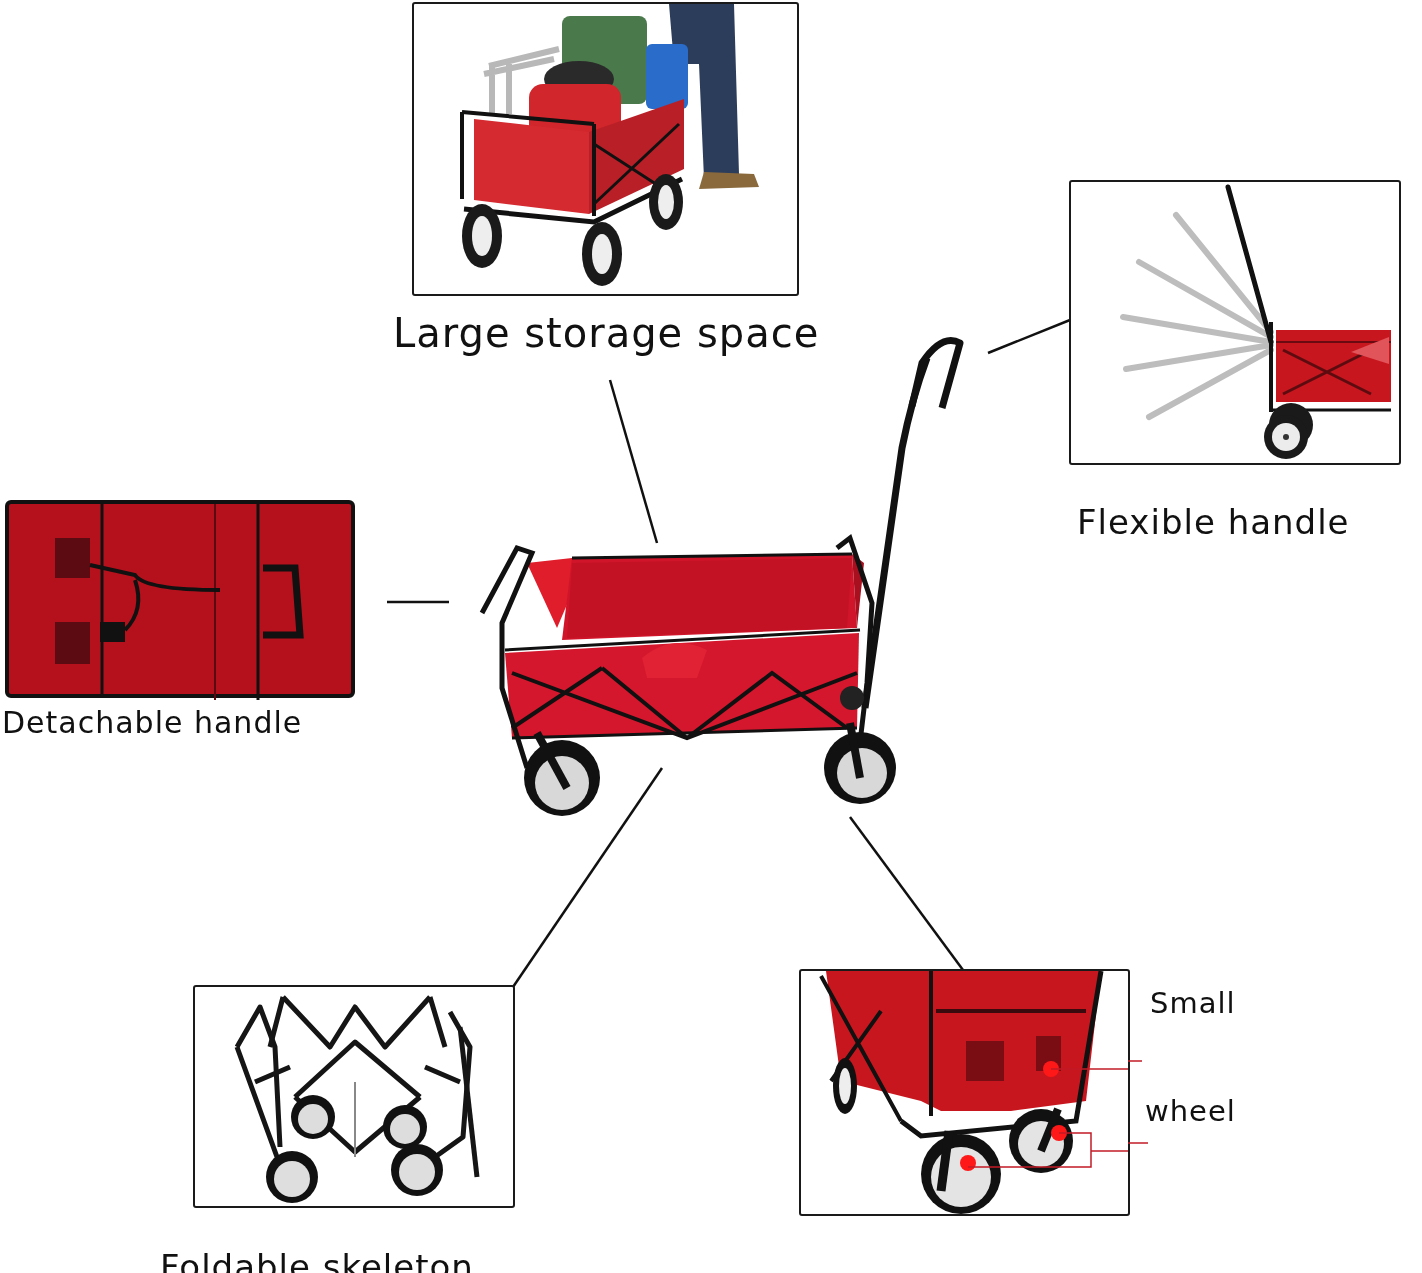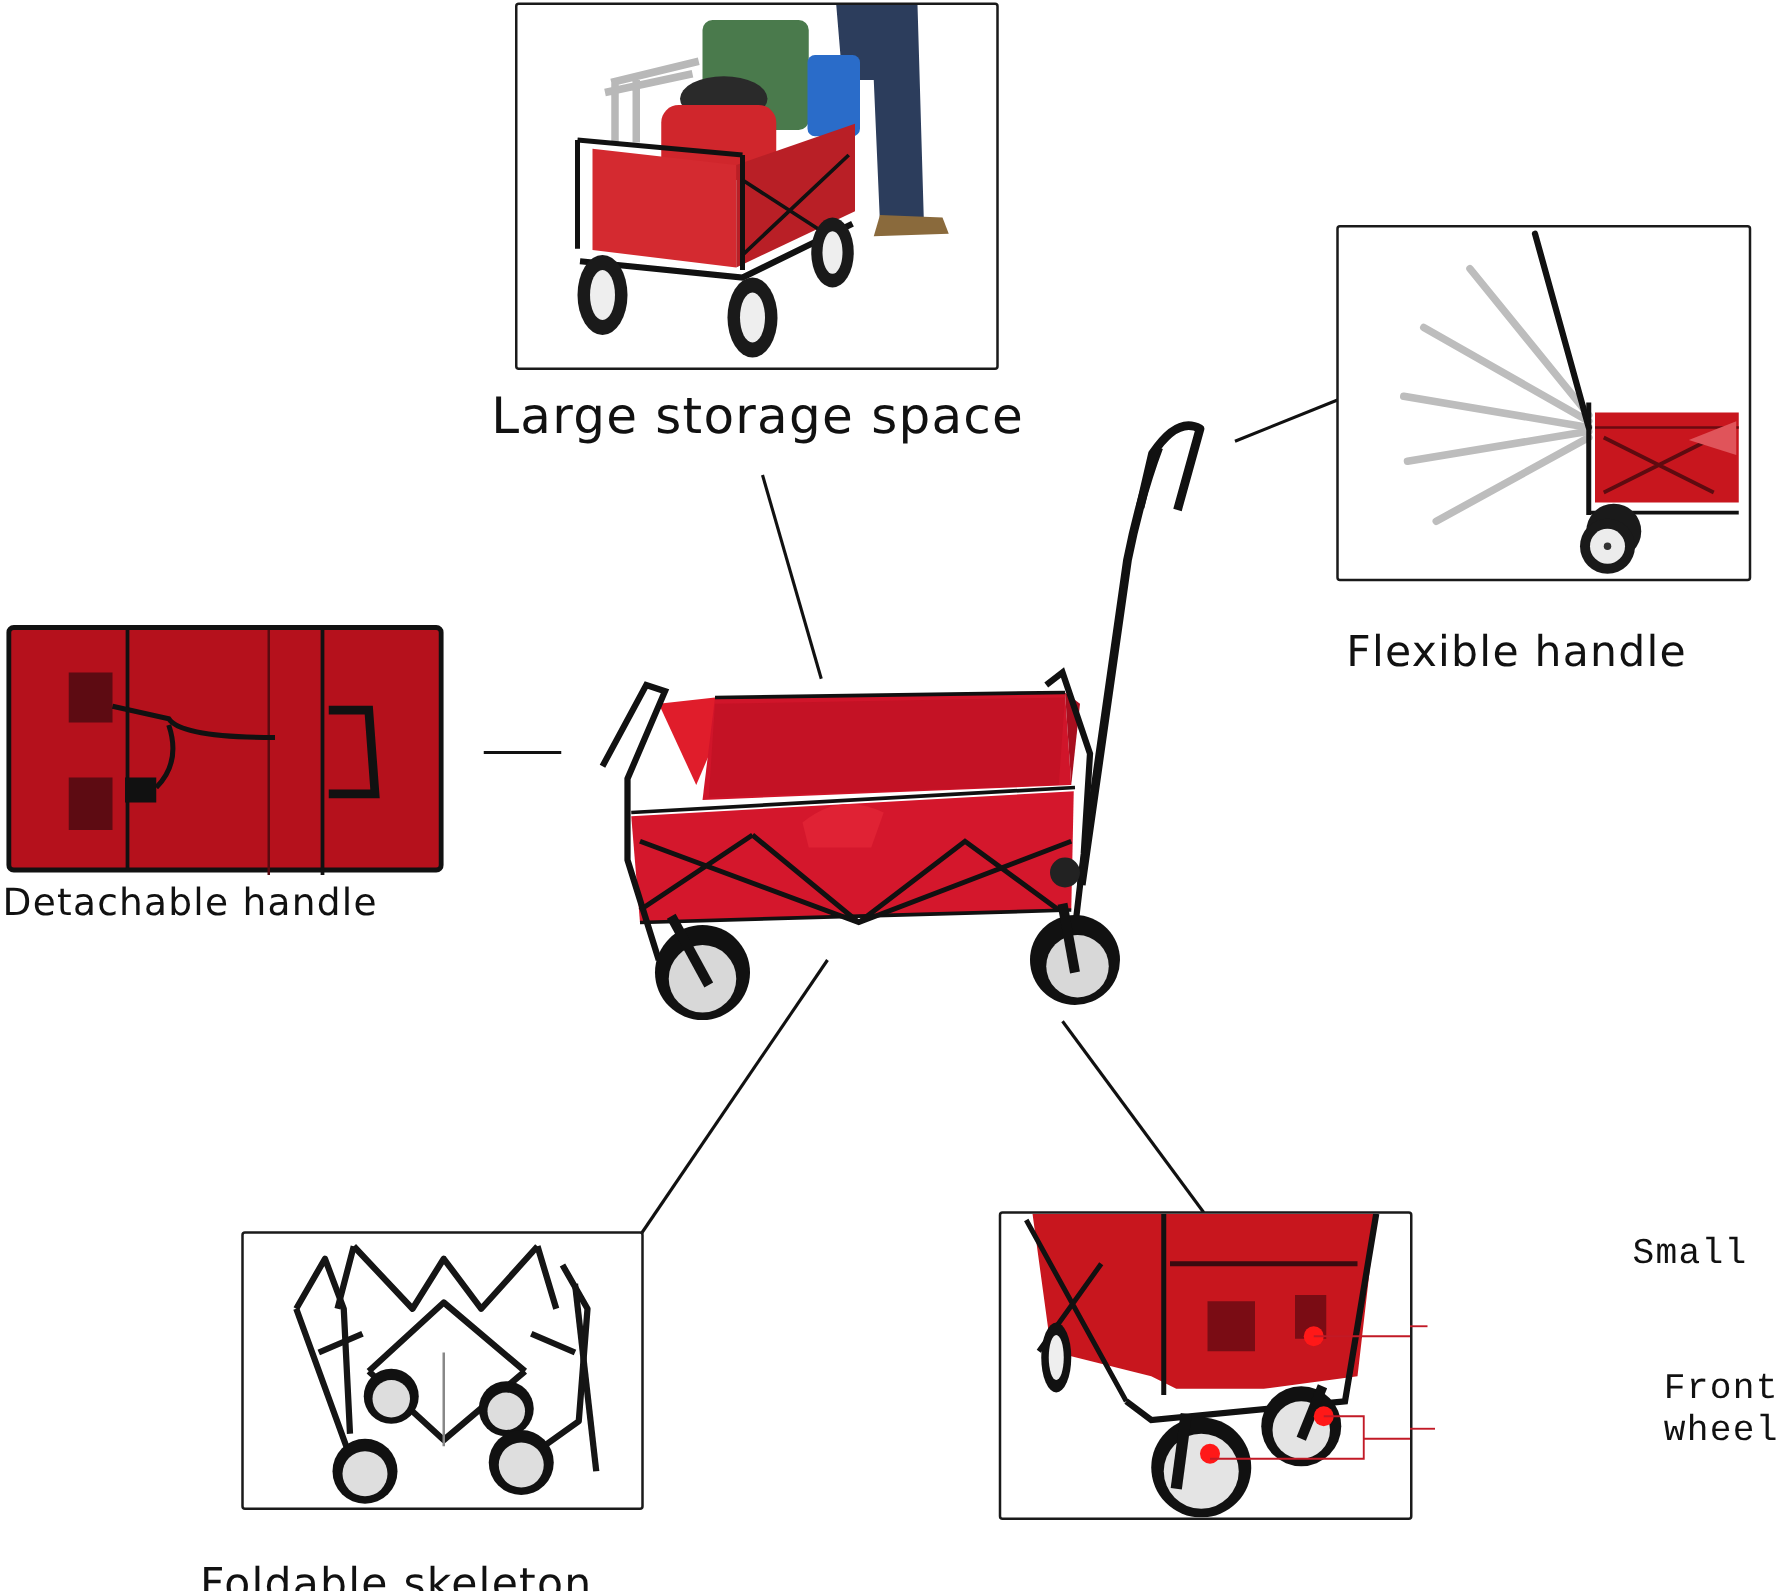--- a/index.html
+++ b/index.html
@@ -4,21 +4,21 @@
 <style>
   html, body { margin:0; padding:0; background:#ffffff; }
   body { width:1422px; height:1273px; position:relative; overflow:hidden;
          font-family:"DejaVu Sans", sans-serif; color:#111; }
   .abs { position:absolute; }
   .frame { position:absolute; border:2px solid #1a1a1a; border-radius:3px; background:#fff; overflow:hidden; box-sizing:border-box; }
   .caption { position:absolute; font-family:"DejaVu Sans", sans-serif; color:#111; white-space:nowrap; letter-spacing:1px; }
   .cap-lg { font-size:40px; }
   .cap-md { font-size:34px; }
   .cap-sm { font-size:30px; }
-  .cap-xs { font-size:29px; text-align:right; line-height:36px;font-family:Liberation Mono, monospace; }
+  .cap-xs { font-size:29px; text-align:left; line-height:36px; }
   svg { display:block; }
   .overlay { position:absolute; left:0; top:0; pointer-events:none; }
 </style>
 </head>
 <body>
 
 <svg class="overlay" width="1422" height="1273">
   <line x1="610" y1="380" x2="657" y2="543" stroke="#111" stroke-width="2.5"></line>
   <line x1="988" y1="353" x2="1070" y2="320" stroke="#111" stroke-width="2.5"></line>
   <line x1="387" y1="602" x2="449" y2="602" stroke="#111" stroke-width="2.5"></line>
@@ -185,15 +185,14 @@
 
 <svg class="overlay" width="1422" height="1273">
   <line x1="1128" y1="1061" x2="1142" y2="1061" stroke="#c21a26" stroke-width="1.5"></line>
   <line x1="1128" y1="1143" x2="1148" y2="1143" stroke="#c21a26" stroke-width="1.5"></line>
 </svg>
 
 <div class="caption cap-xs" style="left:1150px;top:985px;width:248px;">
   <div>Small</div>
 </div>
 <div class="caption cap-xs" style="left:1145px;top:1094px;width:278px;line-height:34px;">
-  <div>Front</div>
   <div>wheel</div>
 </div>
 
 </body></html>

